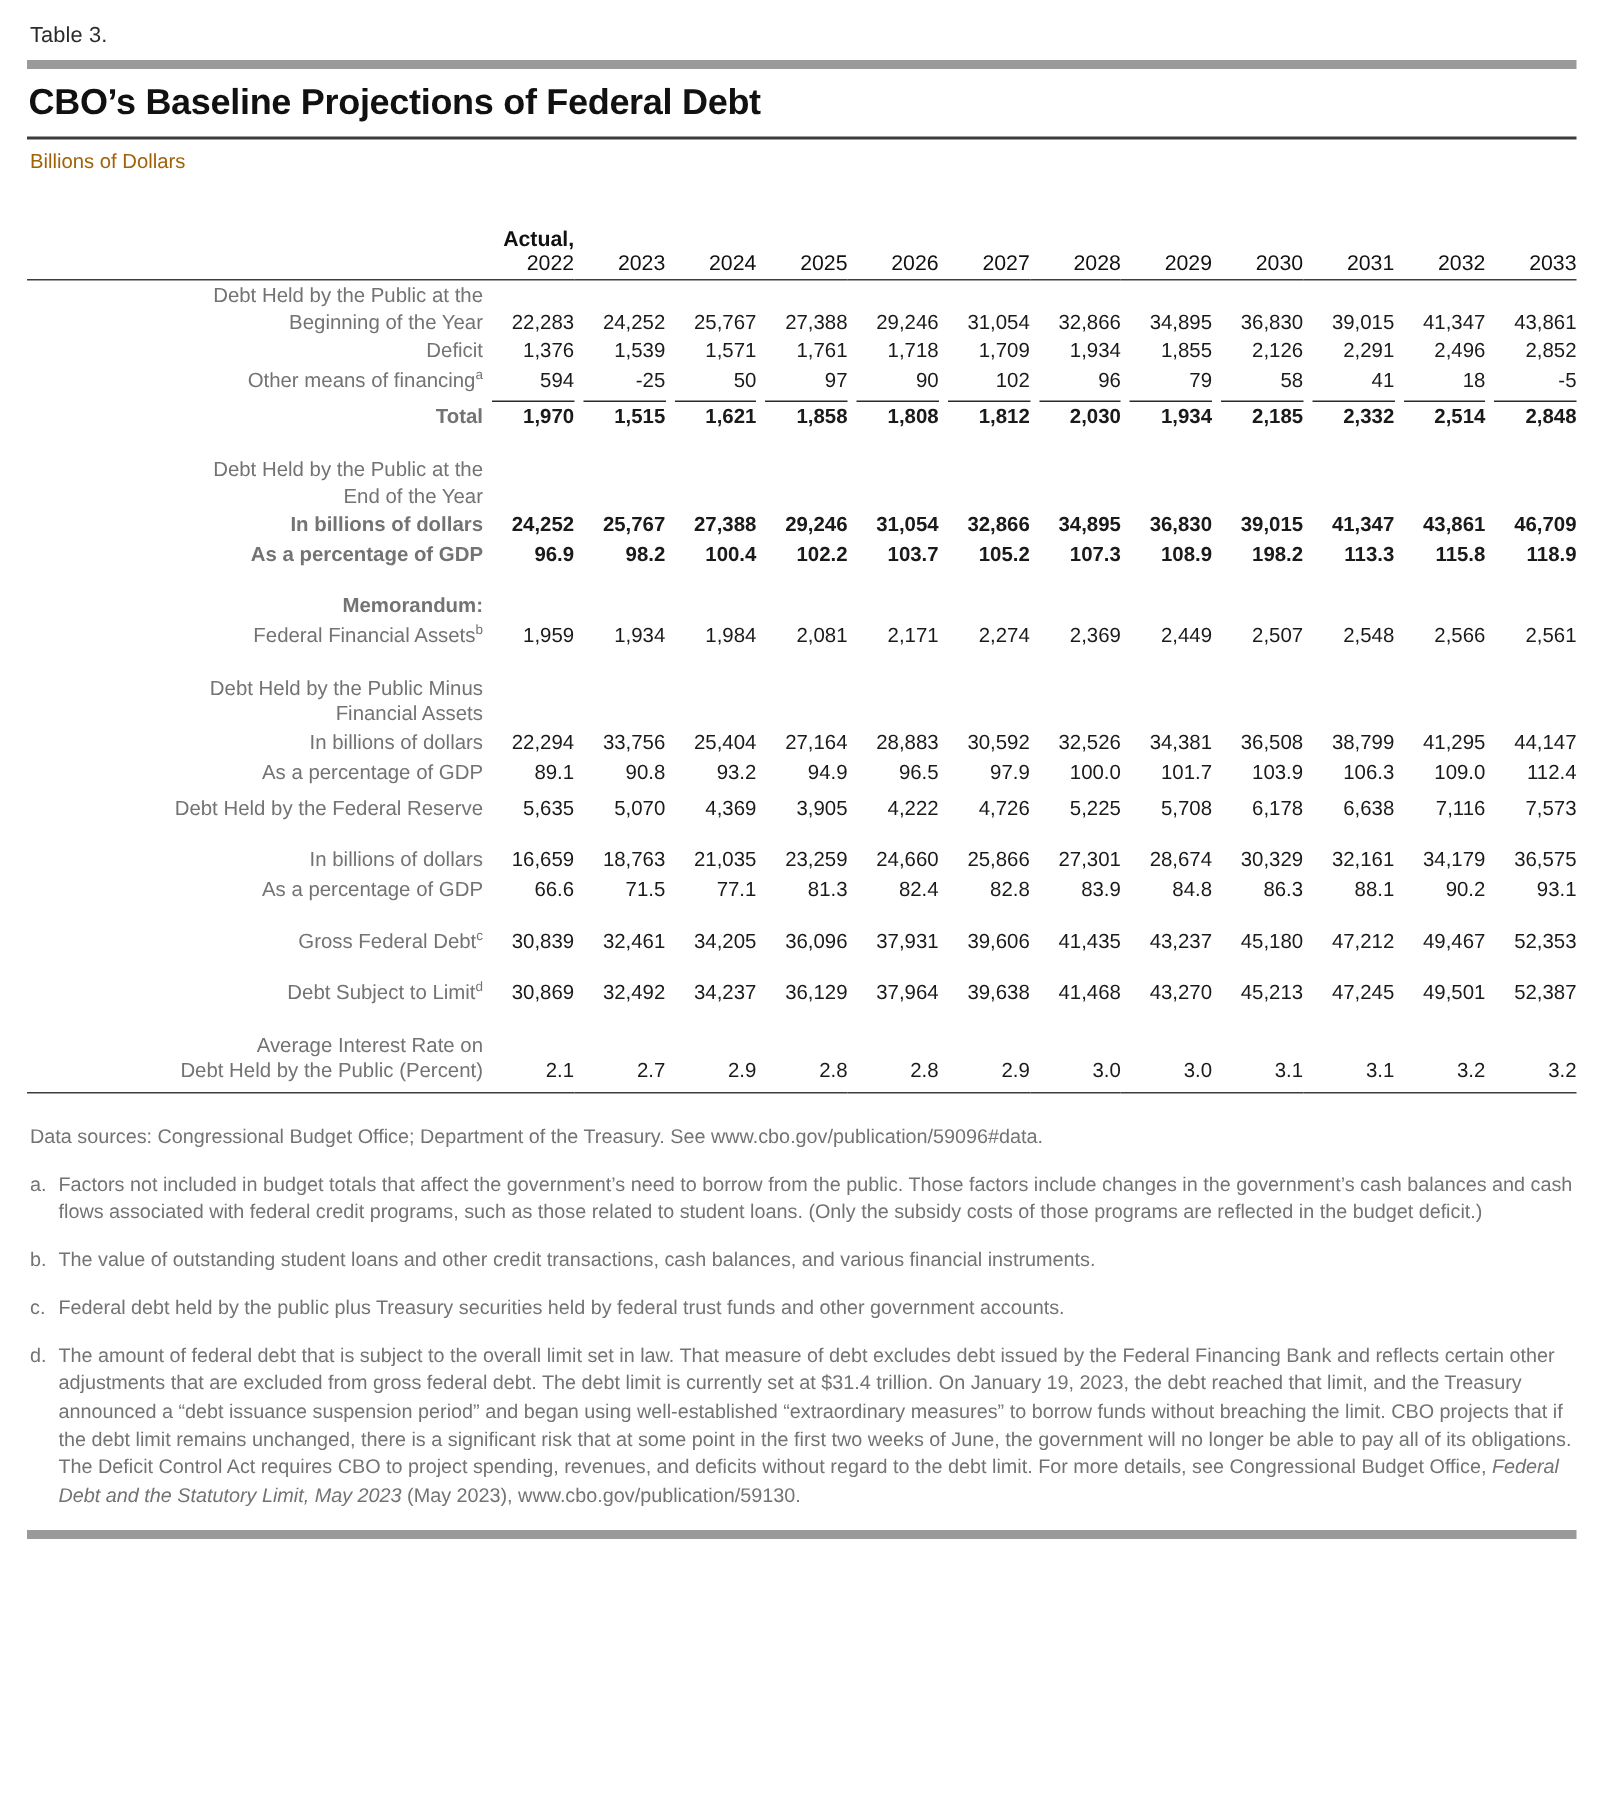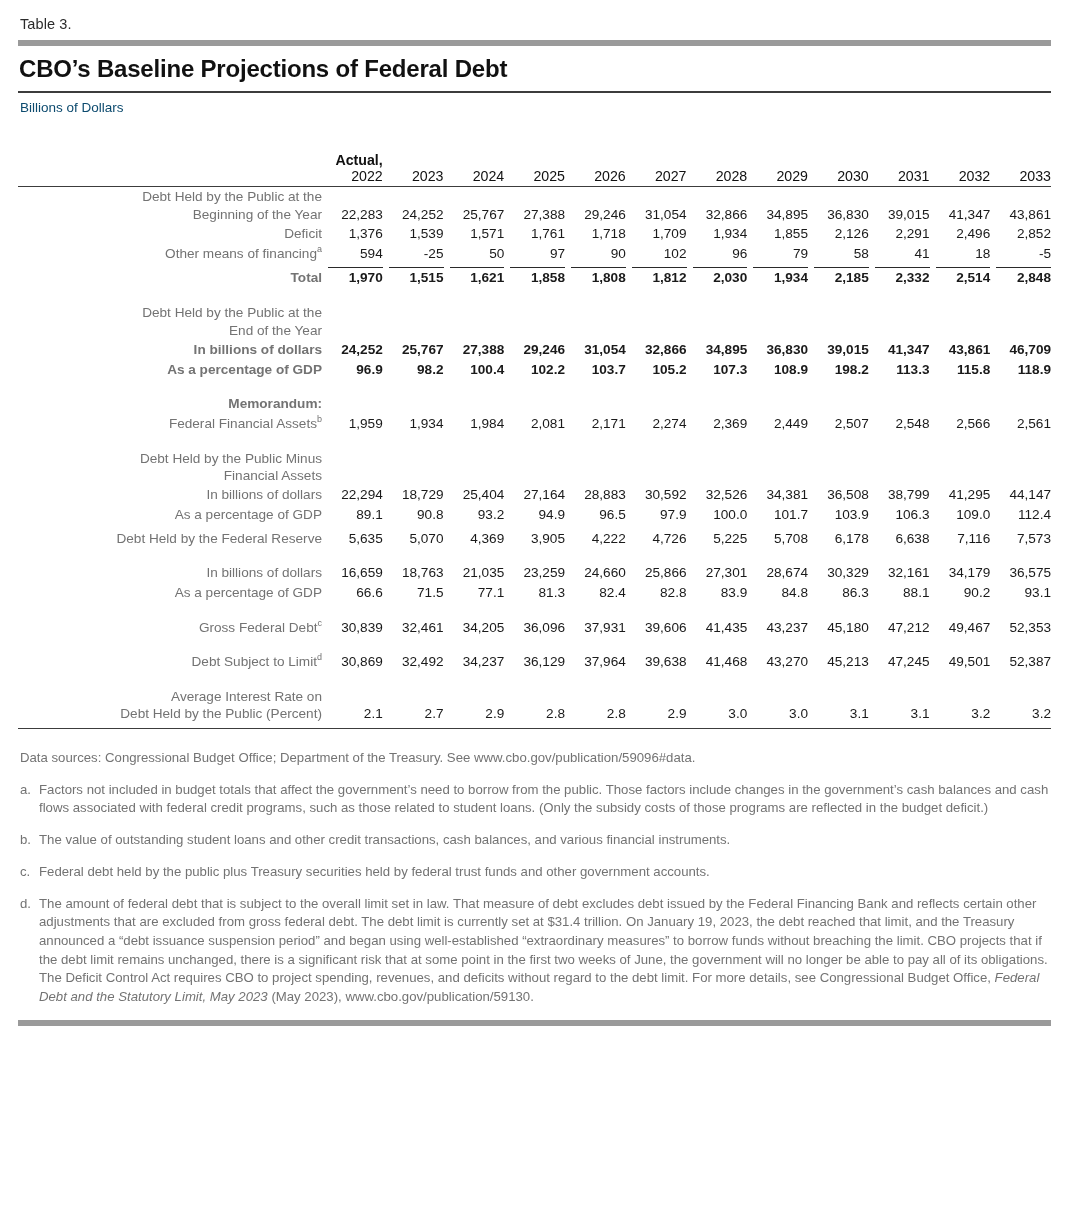--- a/index.html
+++ b/index.html
@@ -40,21 +40,21 @@
     letter-spacing: -.2px;
     margin: 9px 0 8px 1px;
   }
   .rule-dark {
     height: 2px;
     background: #3c3c3c;
     width: 100%;
   }
   .units-label {
     font-size: 13.5px;
-    color: #0c4a6e;
+    color: #a16207;
     margin: 7px 0 0 2px;
   }
 
   
   table.data {
     width: 100%;
     border-collapse: collapse;
     margin-top: 38px;
     font-size: 13.6px;
     table-layout: fixed;
@@ -412,21 +412,21 @@
         <td class="label">
           <span class="ln">Debt Held by the Public Minus</span>
           <span class="ln">Financial Assets</span>
         </td>
         <td class="num" colspan="12"></td>
       </tr>
 
       <tr class="datarow">
         <td class="label indent1">In billions of dollars</td>
         <td class="num">22,294</td>
-        <td class="num">18,729</td>
+        <td class="num">33,756</td>
         <td class="num">25,404</td>
         <td class="num">27,164</td>
         <td class="num">28,883</td>
         <td class="num">30,592</td>
         <td class="num">32,526</td>
         <td class="num">34,381</td>
         <td class="num">36,508</td>
         <td class="num">38,799</td>
         <td class="num">41,295</td>
         <td class="num">44,147</td>

